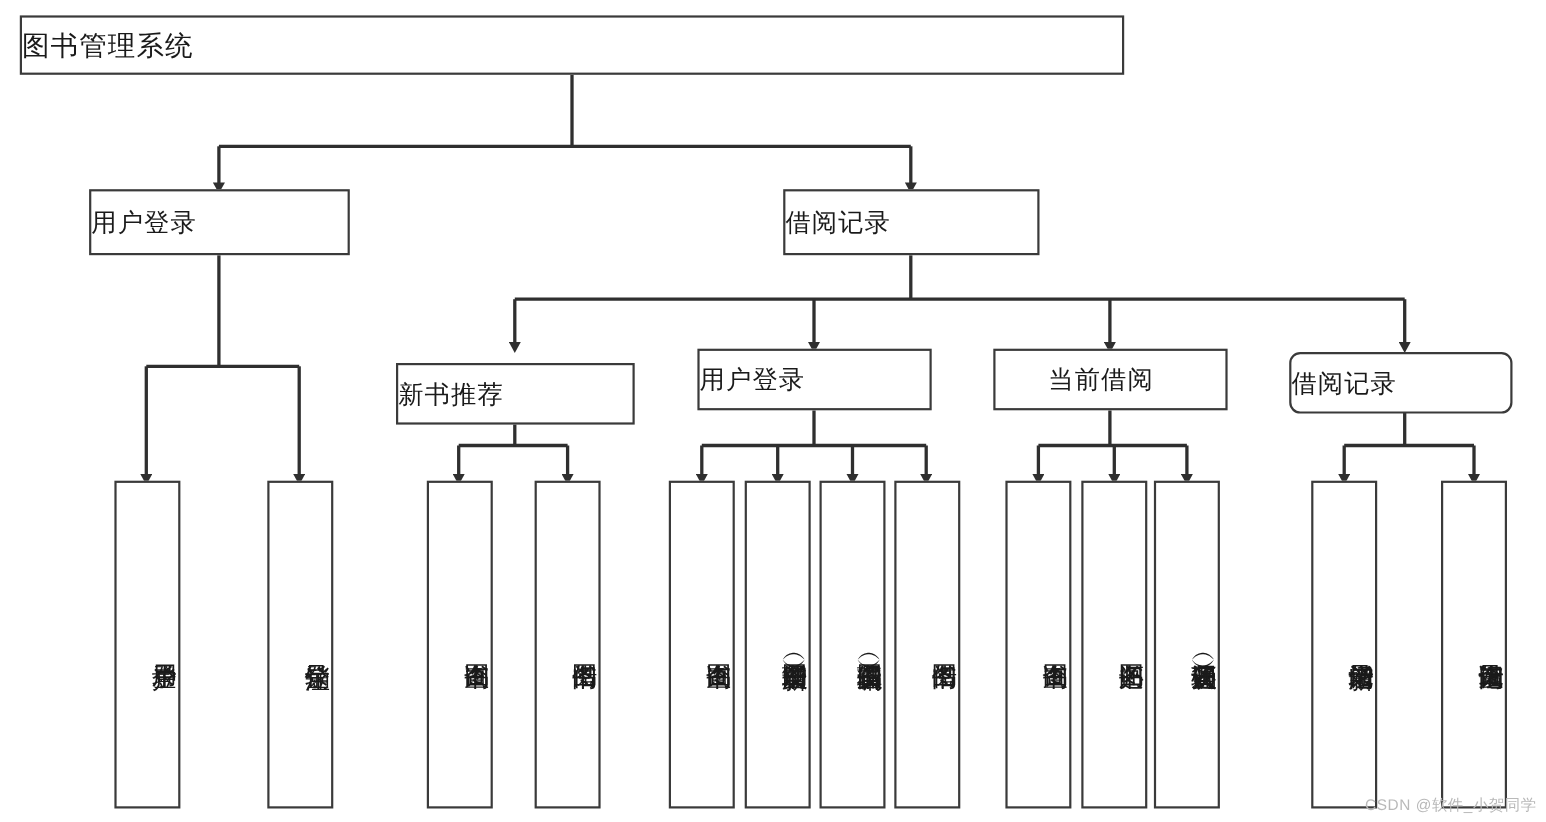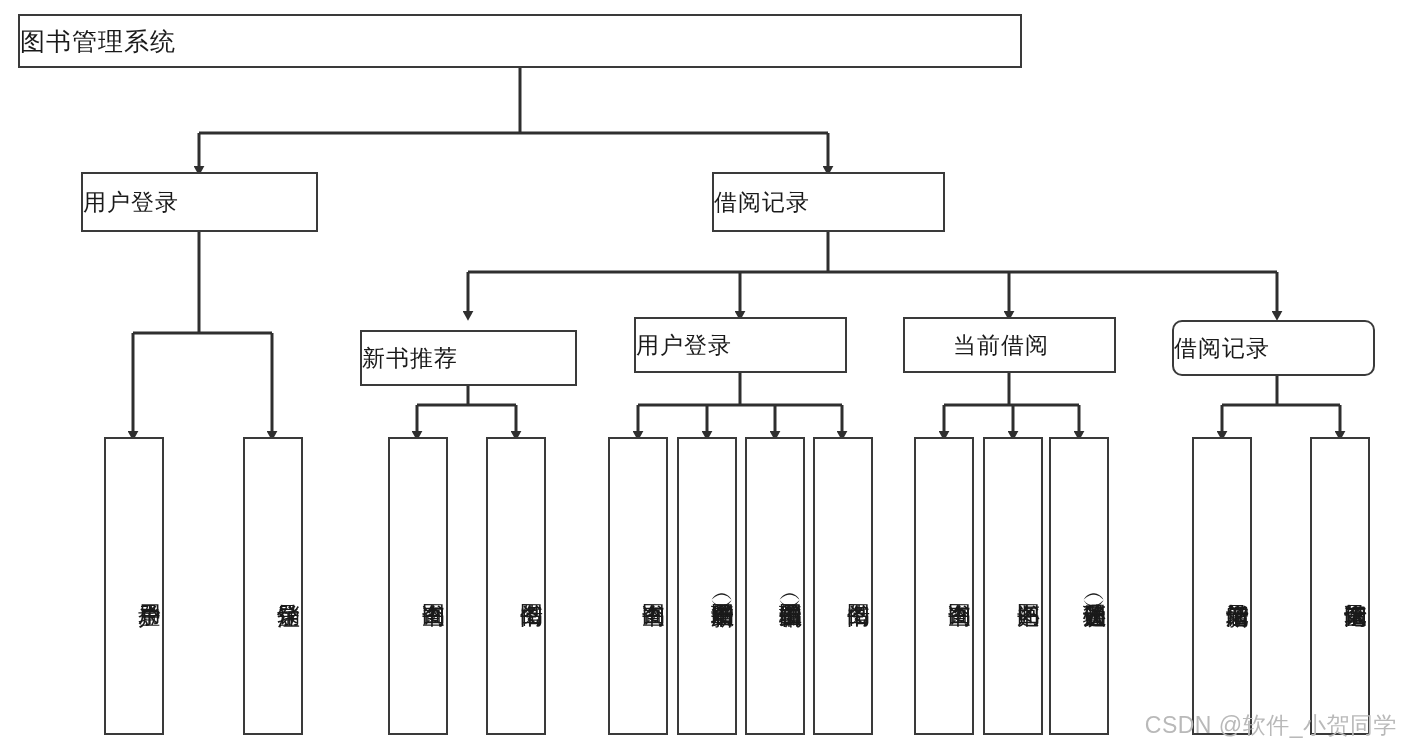--- a/index.html
+++ b/index.html
@@ -56,21 +56,21 @@
     white-space: nowrap;
   }
   .node.vert .vlabel {
     writing-mode: vertical-rl;
     text-orientation: upright;
   }
   .watermark {
     position: absolute;
     right: 8px;
     bottom: 6px;
-    font-size: 23px;
+    font-size: 14px;
     color: #b9b9b9;
     z-index: 5;
     white-space: nowrap;
     letter-spacing: 0.5px;
   }
 </style>
 </head>
 <body>
 
 <div id="canvas">

